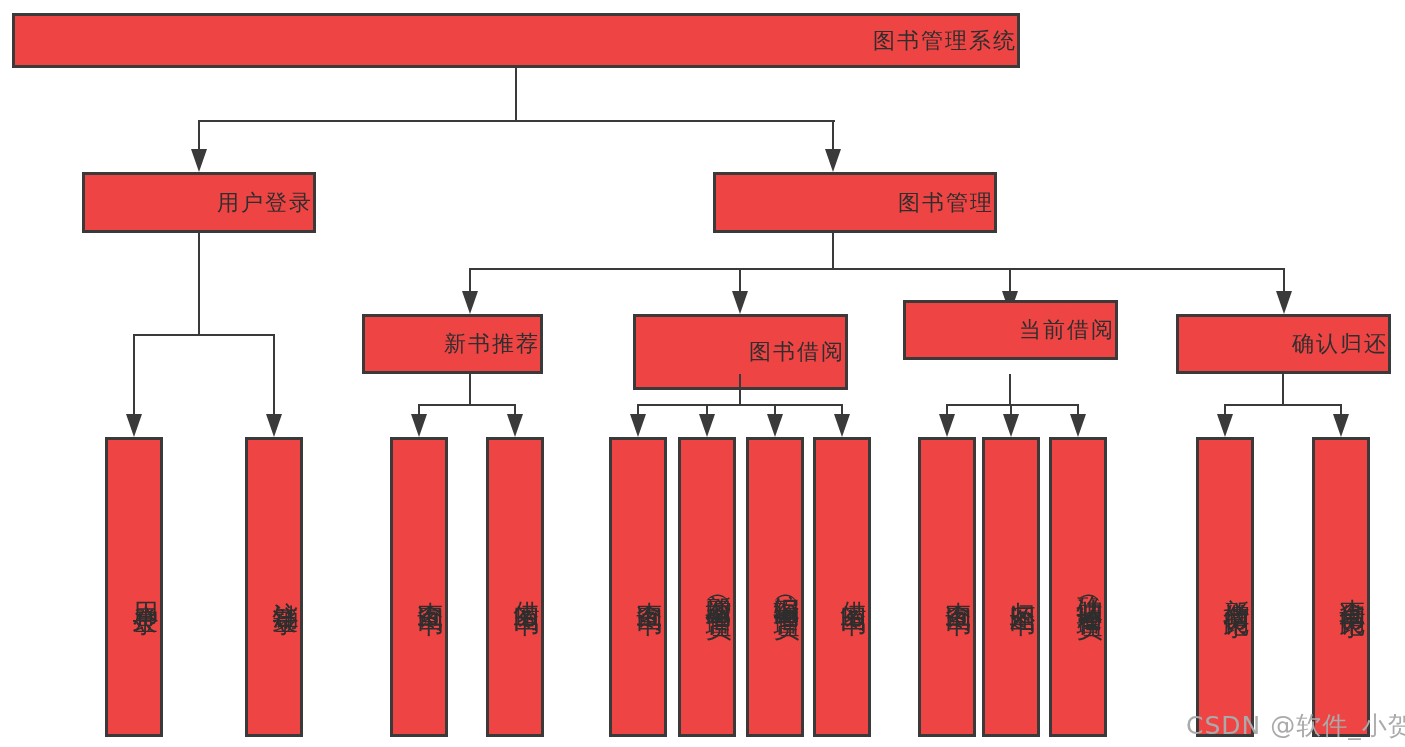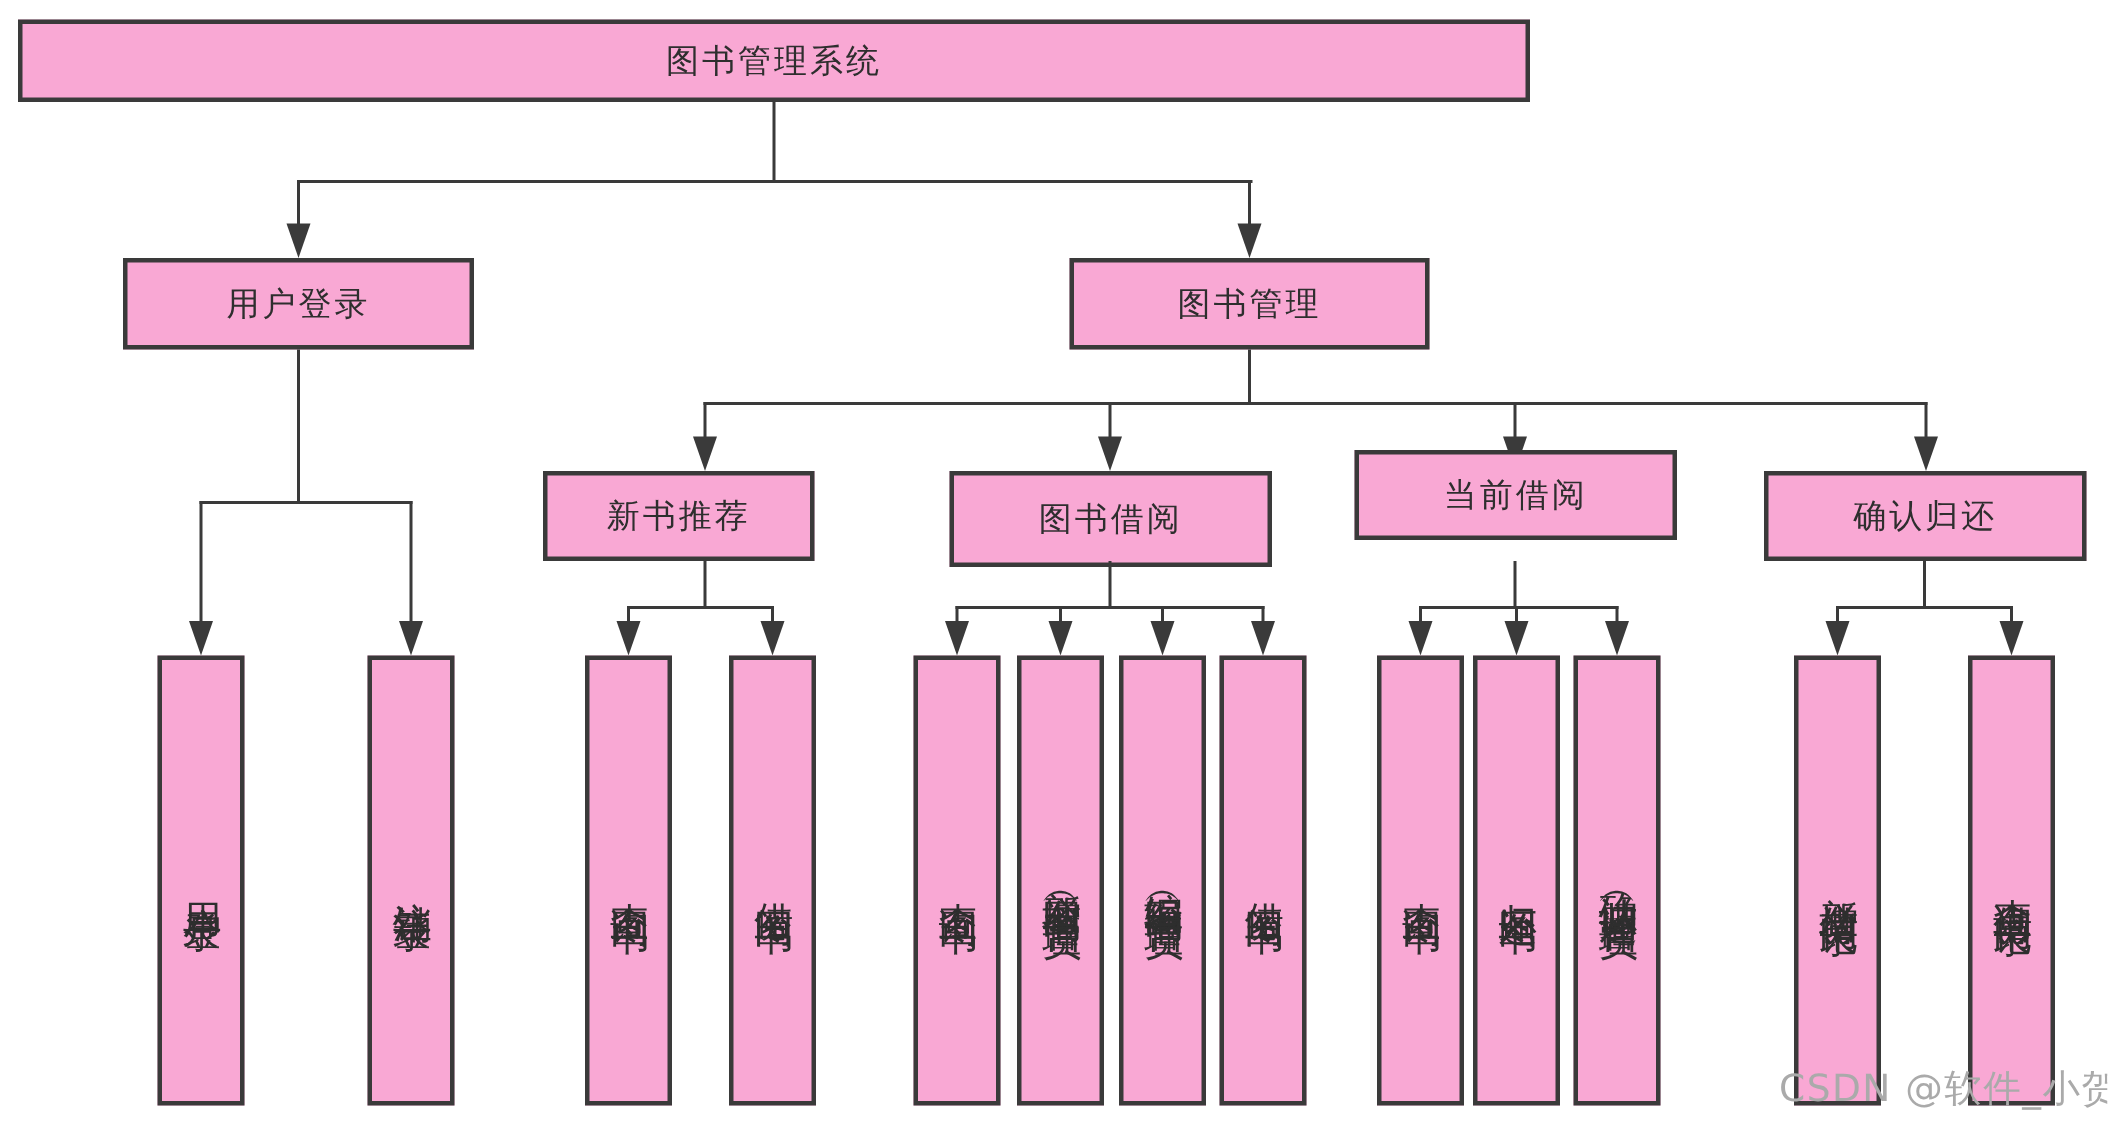--- a/index.html
+++ b/index.html
@@ -13,25 +13,25 @@
     position: relative;
     width: 1405px;
     height: 747px;
     background: #ffffff;
     font-family: "DejaVu Sans", "Liberation Sans", sans-serif;
     color: var(--text);
     overflow: hidden;
   }
   .box {
     position: absolute;
-    background: #f9a8d4;
+    background: #ef4444;
     border: 3px solid var(--line);
     display: flex;
     align-items: center;
-    justify-content: center;
+    justify-content: flex-end;
     text-align: center;
   }
   .hlabel {
     font-size: 22px;
     letter-spacing: 2px;
     white-space: nowrap;
   }
   .vbox { border-width: 3px; }
   .vlabel {
     writing-mode: vertical-lr;
@@ -76,21 +76,21 @@
   <div class="line" style="left:515px;top:66px;width:2px;height:56px"></div>
   <div class="line" style="left:198px;top:120px;width:637px;height:2px"></div>
   <div class="line" style="left:198px;top:120px;width:2px;height:32px"></div>
   <div class="arrow" style="left:191px;top:149px"></div>
   <div class="line" style="left:832px;top:120px;width:2px;height:32px"></div>
   <div class="arrow" style="left:825px;top:149px"></div>
 
   <div class="box" style="left:82px;top:172px;width:234px;height:61px">
     <span class="hlabel">用户登录</span>
   </div>
-  <div class="box" style="left:713px;top:172px;width:240px;height:61px">
+  <div class="box" style="left:713px;top:172px;width:284px;height:61px">
     <span class="hlabel">图书管理</span>
   </div>
 
   <div class="line" style="left:198px;top:233px;width:2px;height:103px"></div>
   <div class="line" style="left:133px;top:334px;width:142px;height:2px"></div>
   <div class="line" style="left:133px;top:334px;width:2px;height:82px"></div>
   <div class="arrow" style="left:126px;top:414px"></div>
   <div class="line" style="left:273px;top:334px;width:2px;height:82px"></div>
   <div class="arrow" style="left:266px;top:414px"></div>
 
@@ -101,21 +101,21 @@
   <div class="line" style="left:739px;top:268px;width:2px;height:26px"></div>
   <div class="arrow" style="left:732px;top:291px"></div>
   <div class="line" style="left:1009px;top:268px;width:2px;height:26px"></div>
   <div class="arrow" style="left:1002px;top:291px"></div>
   <div class="line" style="left:1283px;top:268px;width:2px;height:26px"></div>
   <div class="arrow" style="left:1276px;top:291px"></div>
 
   <div class="box" style="left:362px;top:314px;width:181px;height:60px">
     <span class="hlabel">新书推荐</span>
   </div>
-  <div class="box" style="left:633px;top:314px;width:215px;height:64px">
+  <div class="box" style="left:633px;top:314px;width:215px;height:76px">
     <span class="hlabel">图书借阅</span>
   </div>
   <div class="box" style="left:903px;top:300px;width:215px;height:60px">
     <span class="hlabel">当前借阅</span>
   </div>
   <div class="box" style="left:1176px;top:314px;width:215px;height:60px">
     <span class="hlabel">确认归还</span>
   </div>
 
   <div class="line" style="left:469px;top:374px;width:2px;height:32px"></div>

